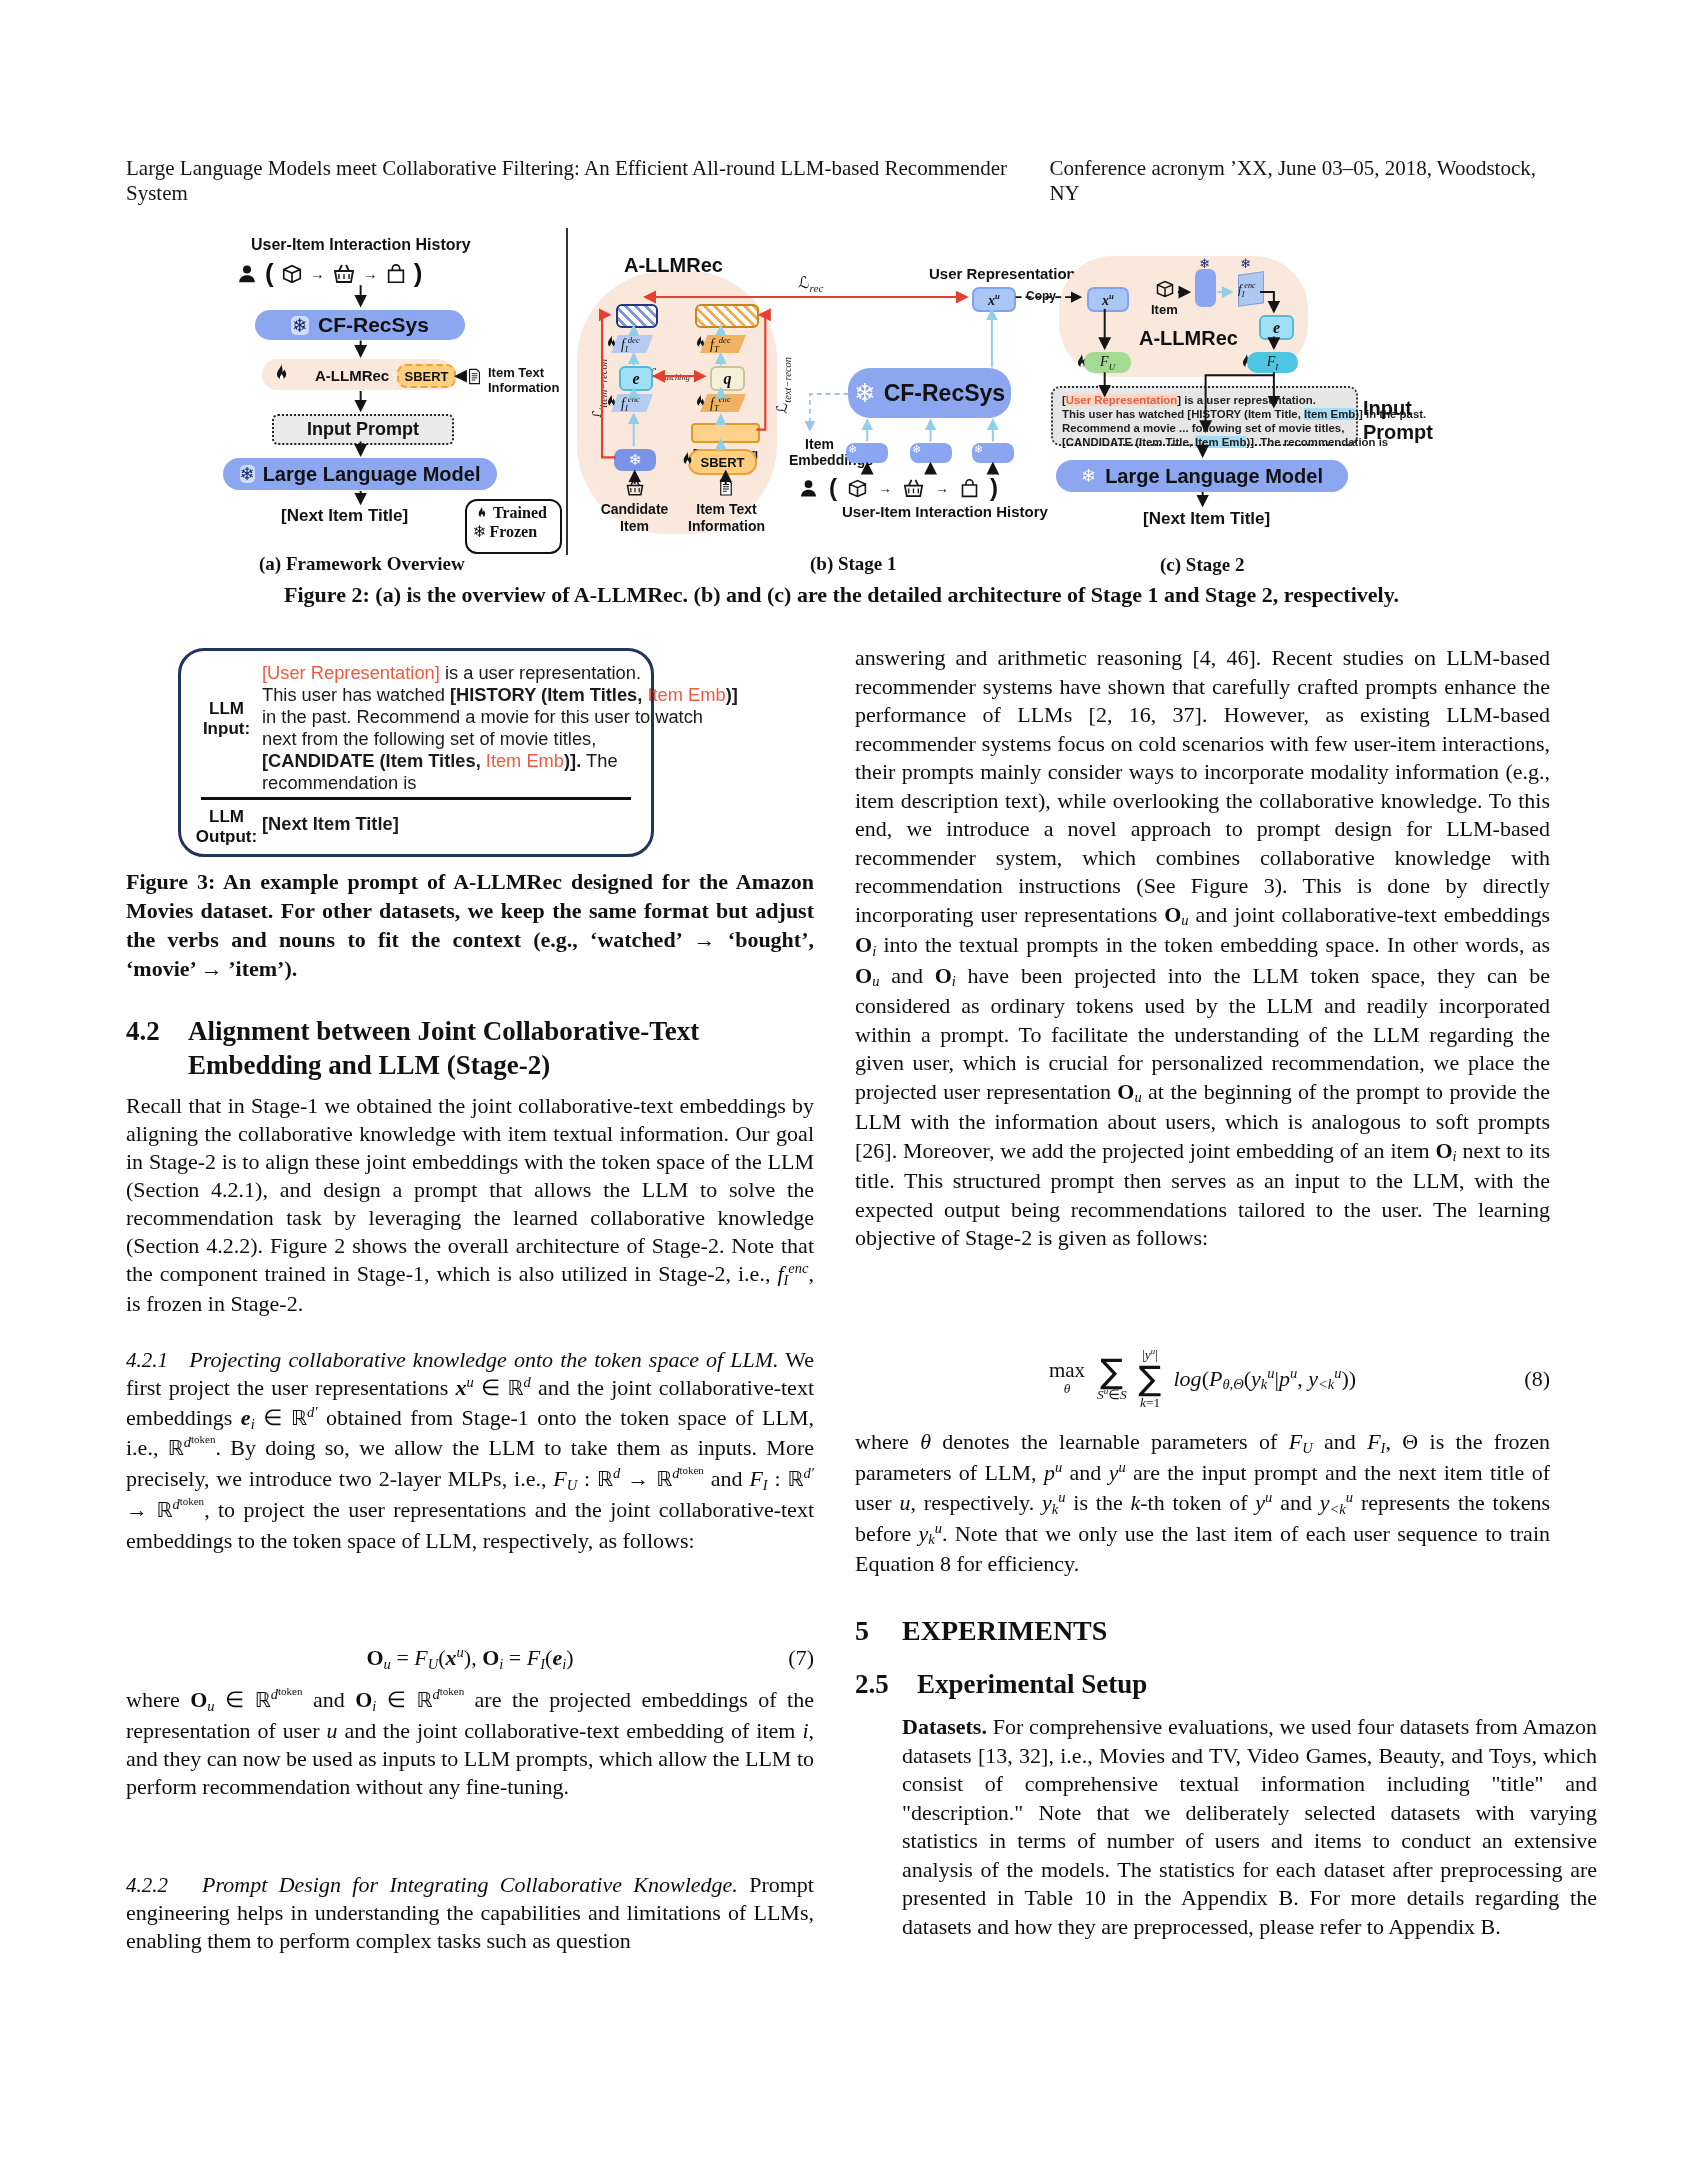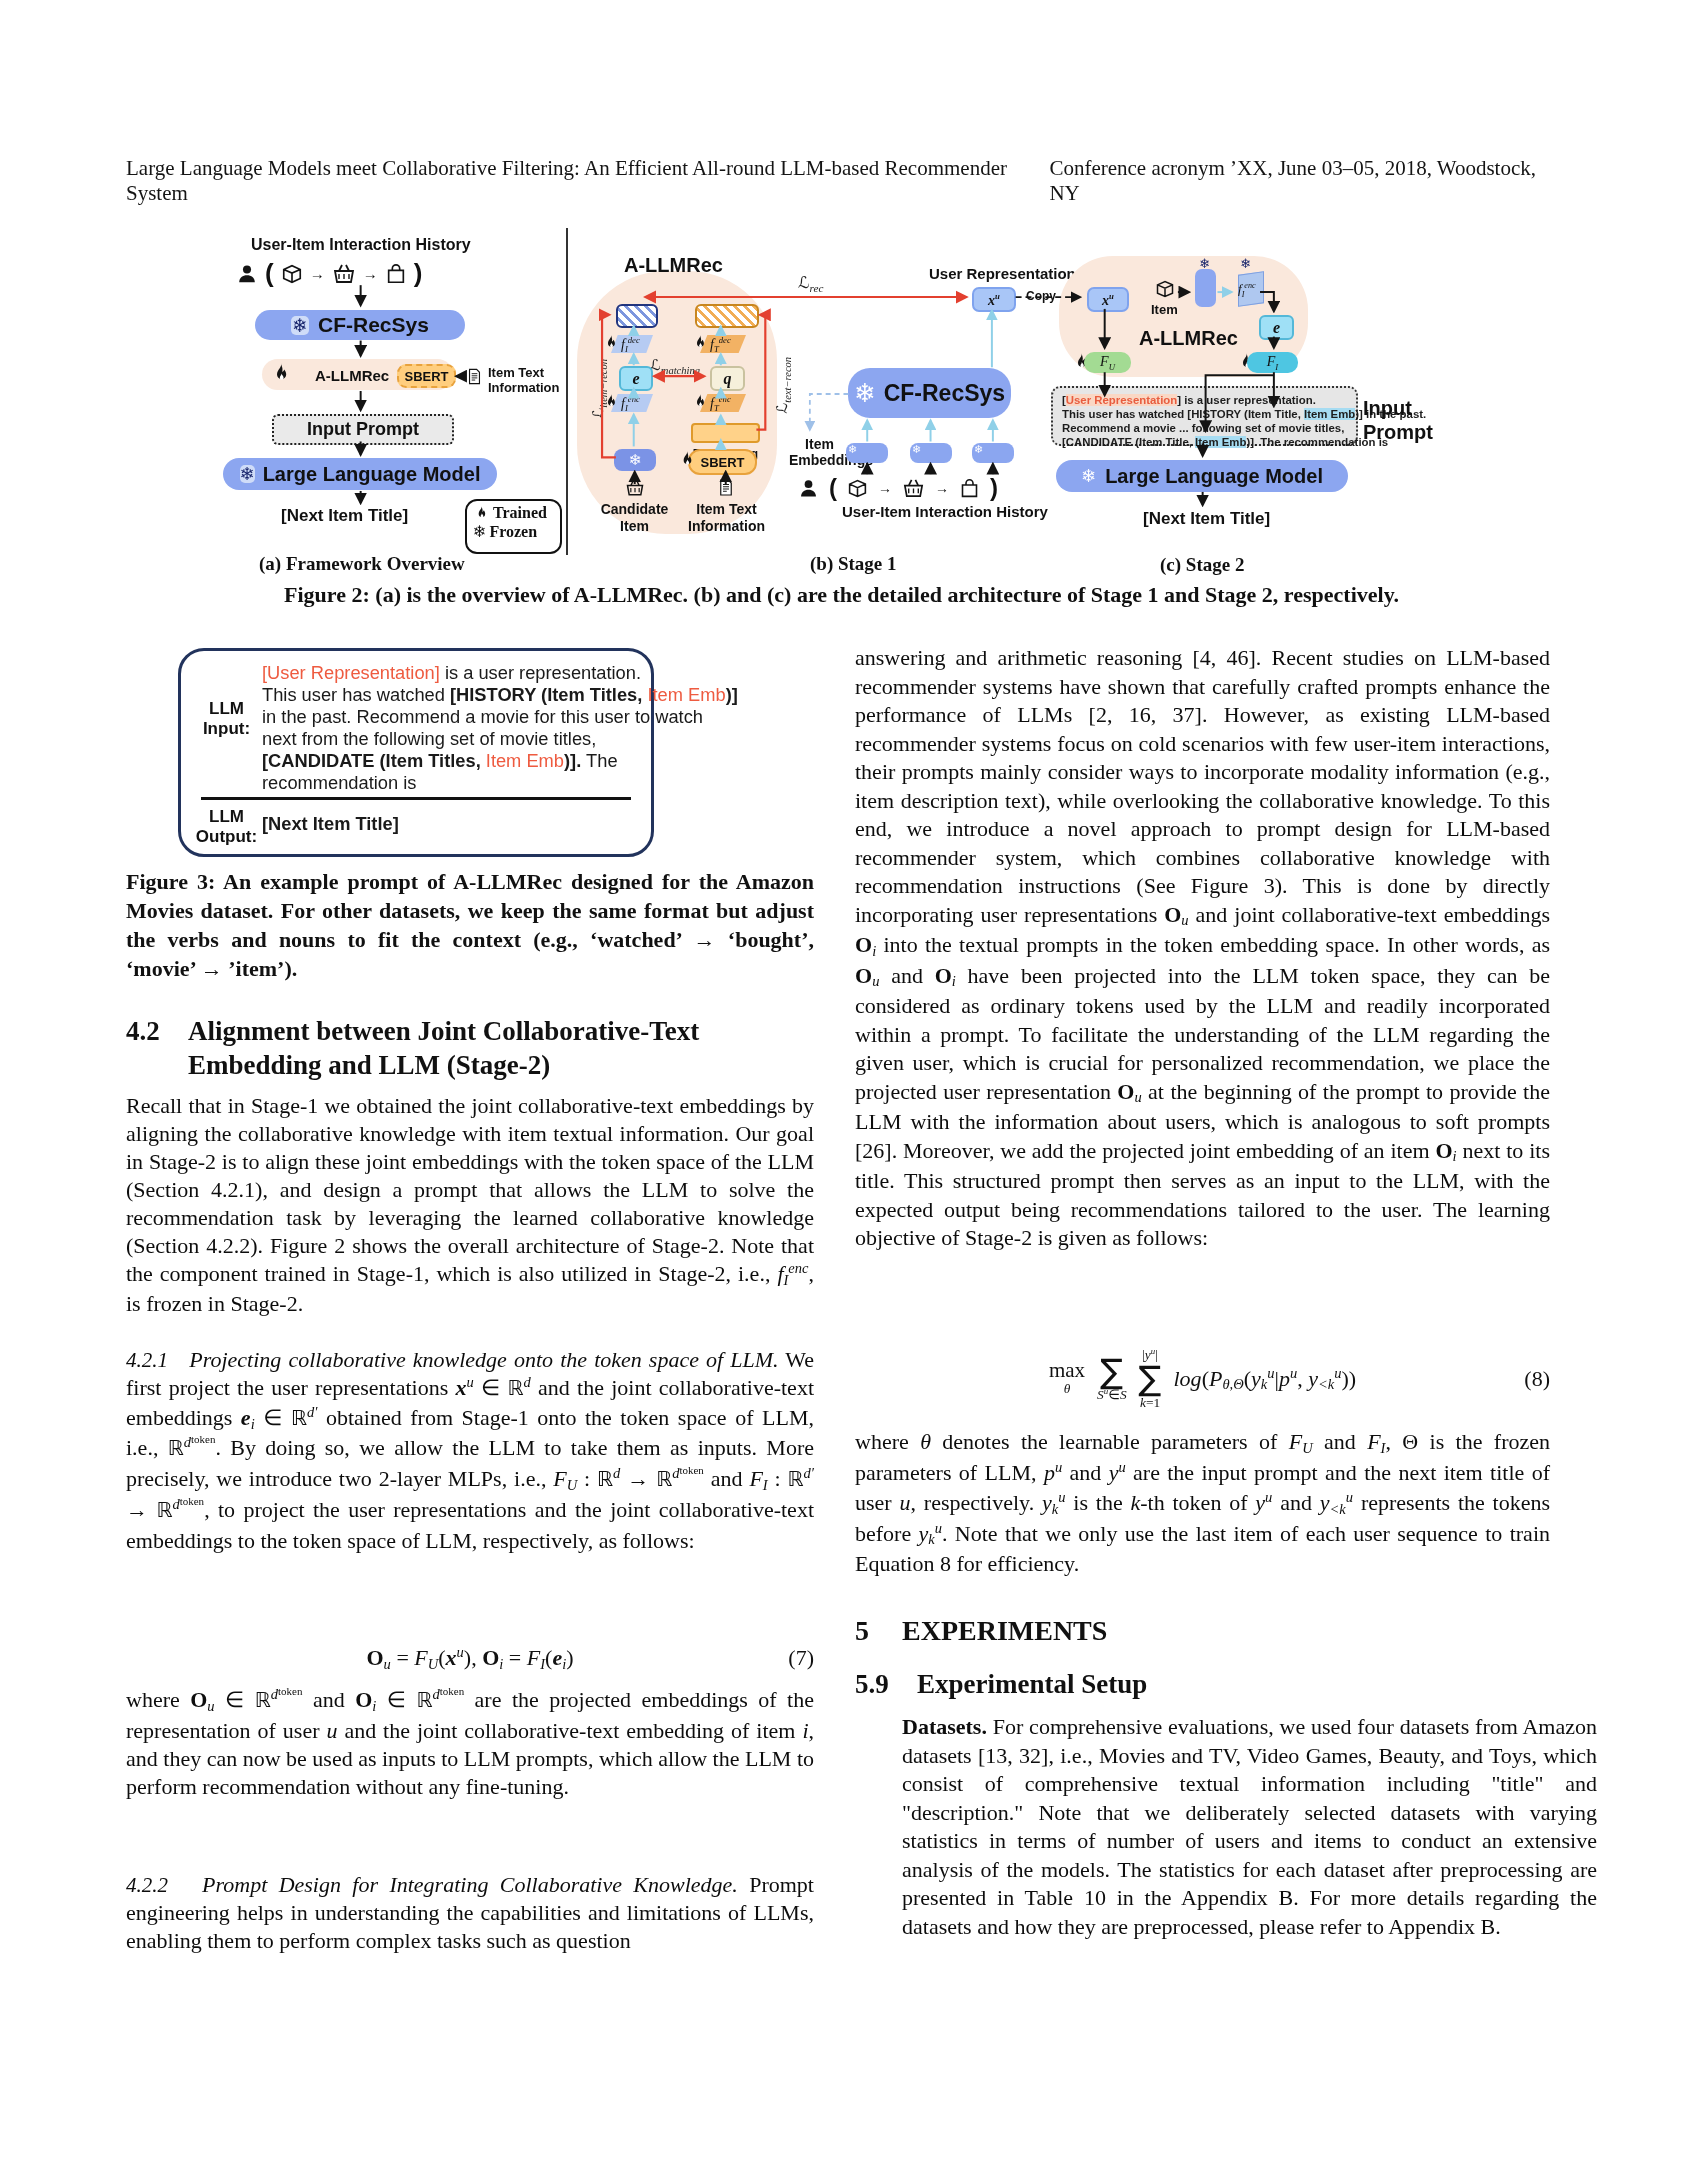--- a/index.html
+++ b/index.html
@@ -187,21 +187,21 @@
     <svg class="ic abs" style="left:602px;top:128px;" width="18" height="18" viewBox="0 0 18 18">
         <use href="#flame"></use>
       </svg>
     <div class="mlab abs" style="left:621px;top:129px;font-size:14px;"><i>f</i><sub>I</sub><sup>dec</sup></div>
     <div class="trapO" style="left:700px;top:129px;width:46px;height:18px;"></div>
     <svg class="ic abs" style="left:691px;top:128px;" width="18" height="18" viewBox="0 0 18 18">
         <use href="#flame"></use>
       </svg>
     <div class="mlab abs" style="left:710px;top:129px;font-size:14px;"><i>f</i><sub>T</sub><sup>dec</sup></div>
 
-    <div class="loss abs" style="left:650px;top:150px;font-size:15px;"><span class="lchar">ℒ</span><sub>matching</sub></div>
+    <div class="loss abs" style="left:650px;top:160px;font-size:12px;"><span class="lchar">ℒ</span><sub>matching</sub></div>
     <div class="ebox" style="left:619px;top:160px;width:30px;height:21px;font-size:16px;">e</div>
     <div class="qbox" style="left:710px;top:160px;width:31px;height:21px;font-size:16px;">q</div>
 
     <div class="trapB" style="left:611px;top:188px;width:42px;height:18px;"></div>
     <svg class="ic abs" style="left:602px;top:187px;" width="18" height="18" viewBox="0 0 18 18">
         <use href="#flame"></use>
       </svg>
     <div class="mlab abs" style="left:621px;top:188px;font-size:14px;"><i>f</i><sub>I</sub><sup>enc</sup></div>
     <div class="trapO" style="left:700px;top:188px;width:46px;height:18px;"></div>
     <svg class="ic abs" style="left:691px;top:187px;" width="18" height="18" viewBox="0 0 18 18">
@@ -455,21 +455,21 @@
     <div class="eq-num">(8)</div>
   </div>
 
   <div class="para" style="left:855px;top:1428px;width:695px;line-height:28.5px;"><span>where </span><span class="t-i">θ</span><span> denotes the learnable parameters of </span><span class="t-i">F</span><span class="t-sub-i">U</span><span> and </span><span class="t-i">F</span><span class="t-sub-i">I</span><span>, Θ is the frozen parameters of LLM, </span><span class="t-i">p</span><span class="t-sup-i">u</span><span> and </span><span class="t-i">y</span><span class="t-sup-i">u</span><span> are the input prompt and the next item title of user </span><span class="t-i">u</span><span>, respectively. </span><span class="t-i">y</span><span class="t-sub-i">k</span><span class="t-sup-i">u</span><span> is the </span><span class="t-i">k</span><span>-th token of </span><span class="t-i">y</span><span class="t-sup-i">u</span><span> and </span><span class="t-i">y</span><span class="t-sub-i">&lt;k</span><span class="t-sup-i">u</span><span> represents the tokens before </span><span class="t-i">y</span><span class="t-sub-i">k</span><span class="t-sup-i">u</span><span>. Note that we only use the last item of each user sequence to train Equation 8 for efficiency.</span></div>
 
   <div class="h2" style="left:855px;top:1614px;width:695px;font-size:28px;">
     <span class="num">5</span>
     <span class="tt" style="padding-left:47px;">EXPERIMENTS</span>
   </div>
   <div class="h2" style="left:855px;top:1667px;width:695px;">
-    <span class="num">5.9</span>
+    <span class="num">2.5</span>
     <span class="tt" style="padding-left:62px;">Experimental Setup</span>
   </div>
   <div class="para" style="left:902px;top:1713px;width:695px;line-height:28.5px;">
     <span style="font-weight:700;">Datasets.</span><span><span> For comprehensive evaluations, we used four datasets from Amazon datasets [13, 32], i.e., Movies and TV, Video Games, Beauty, and Toys, which consist of comprehensive textual information including "title" and "description." Note that we deliberately selected datasets with varying statistics in terms of number of users and items to conduct an extensive analysis of the models. The statistics for each dataset after preprocessing are presented in Table 10 in the Appendix B. For more details regarding the datasets and how they are preprocessed, please refer to Appendix B.</span></span>
   </div>
 
 </div>
 
 
 </body></html>

